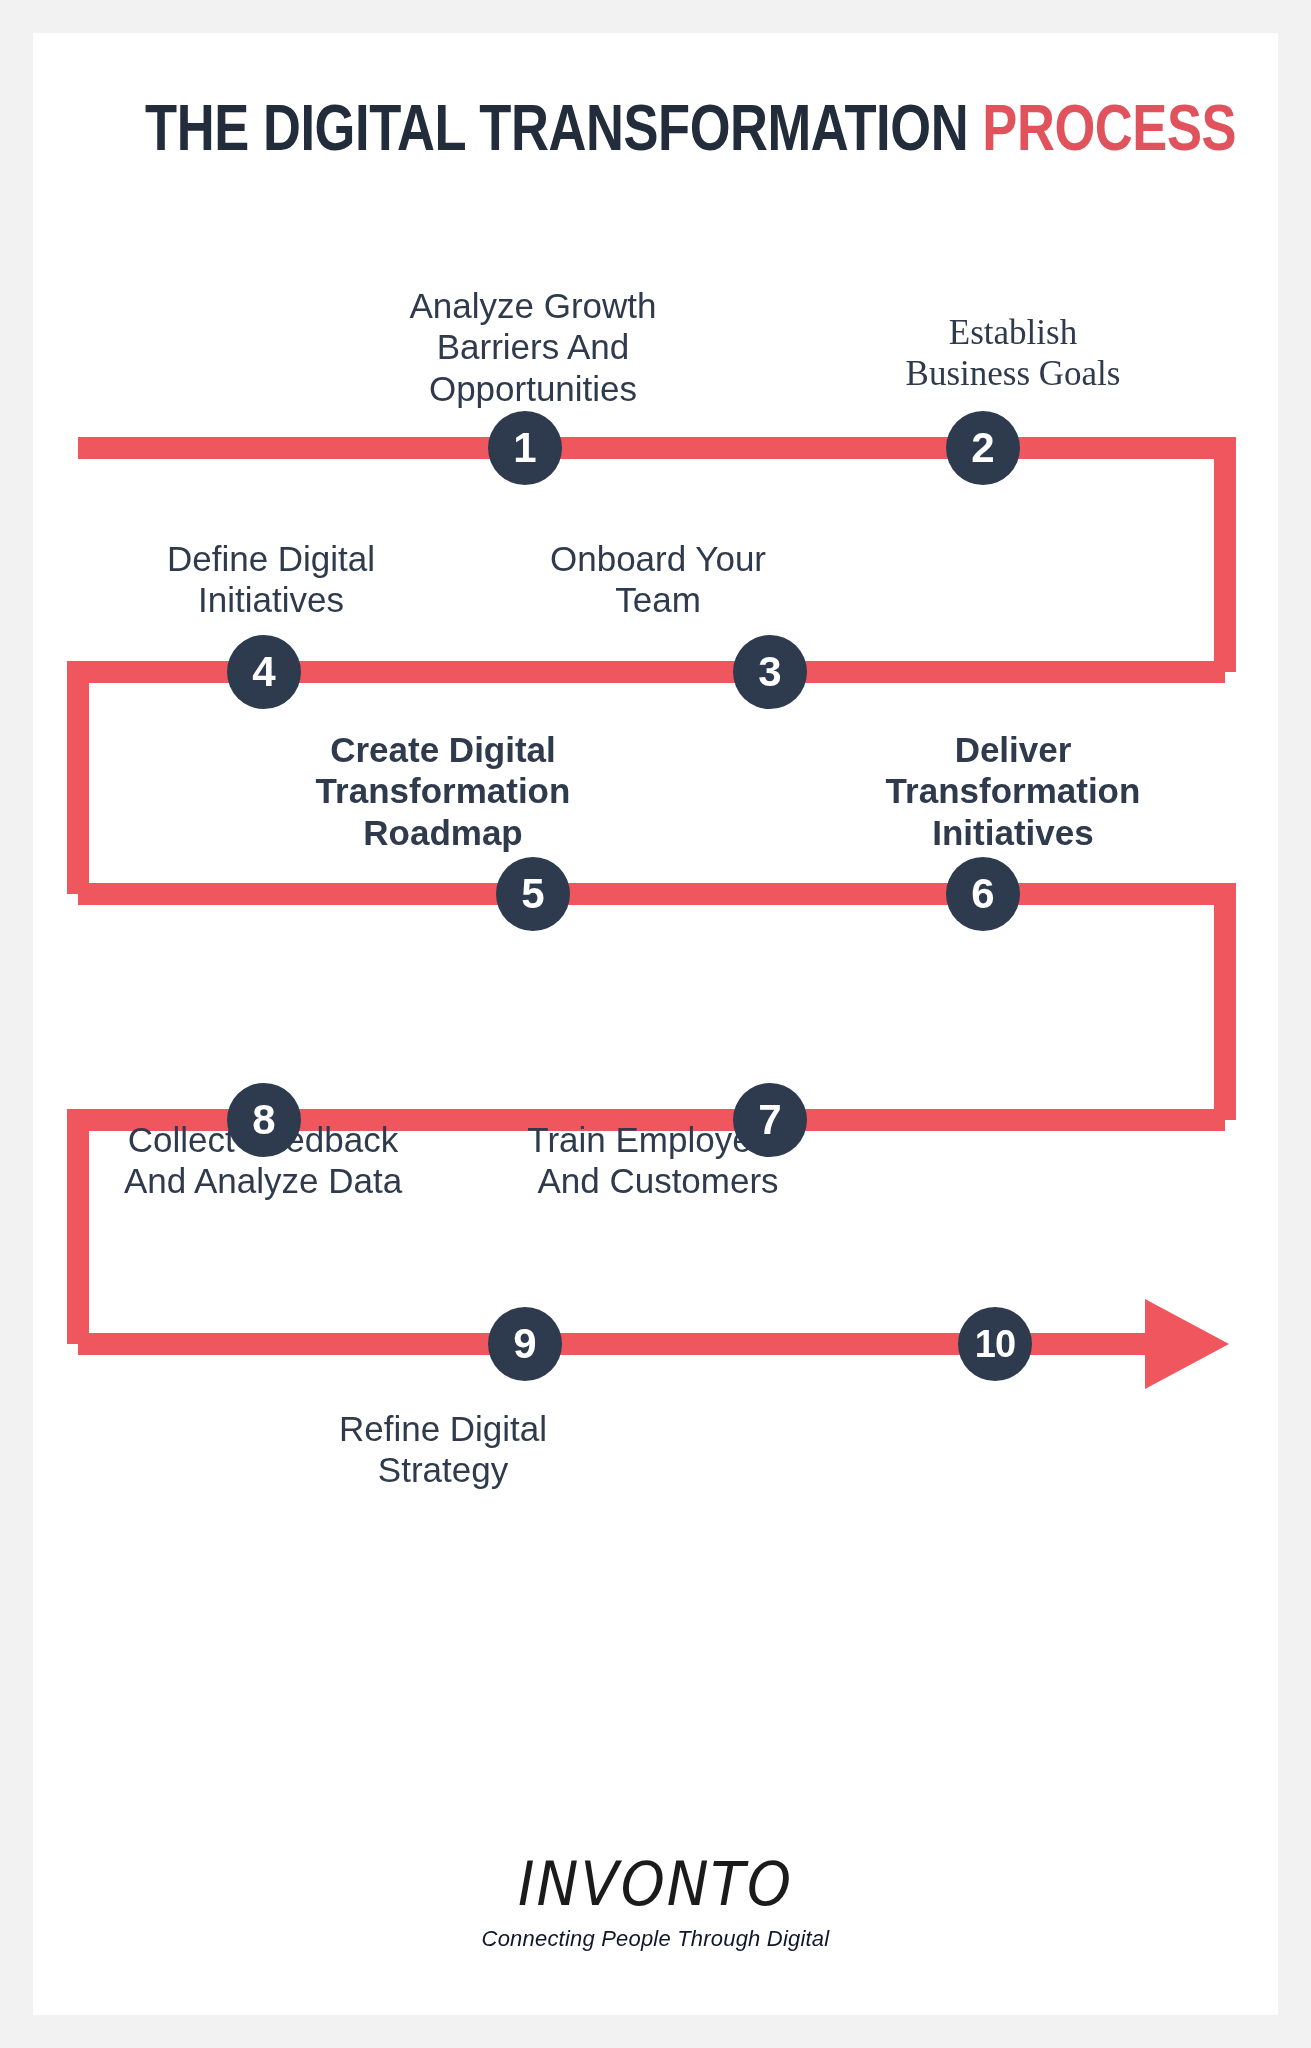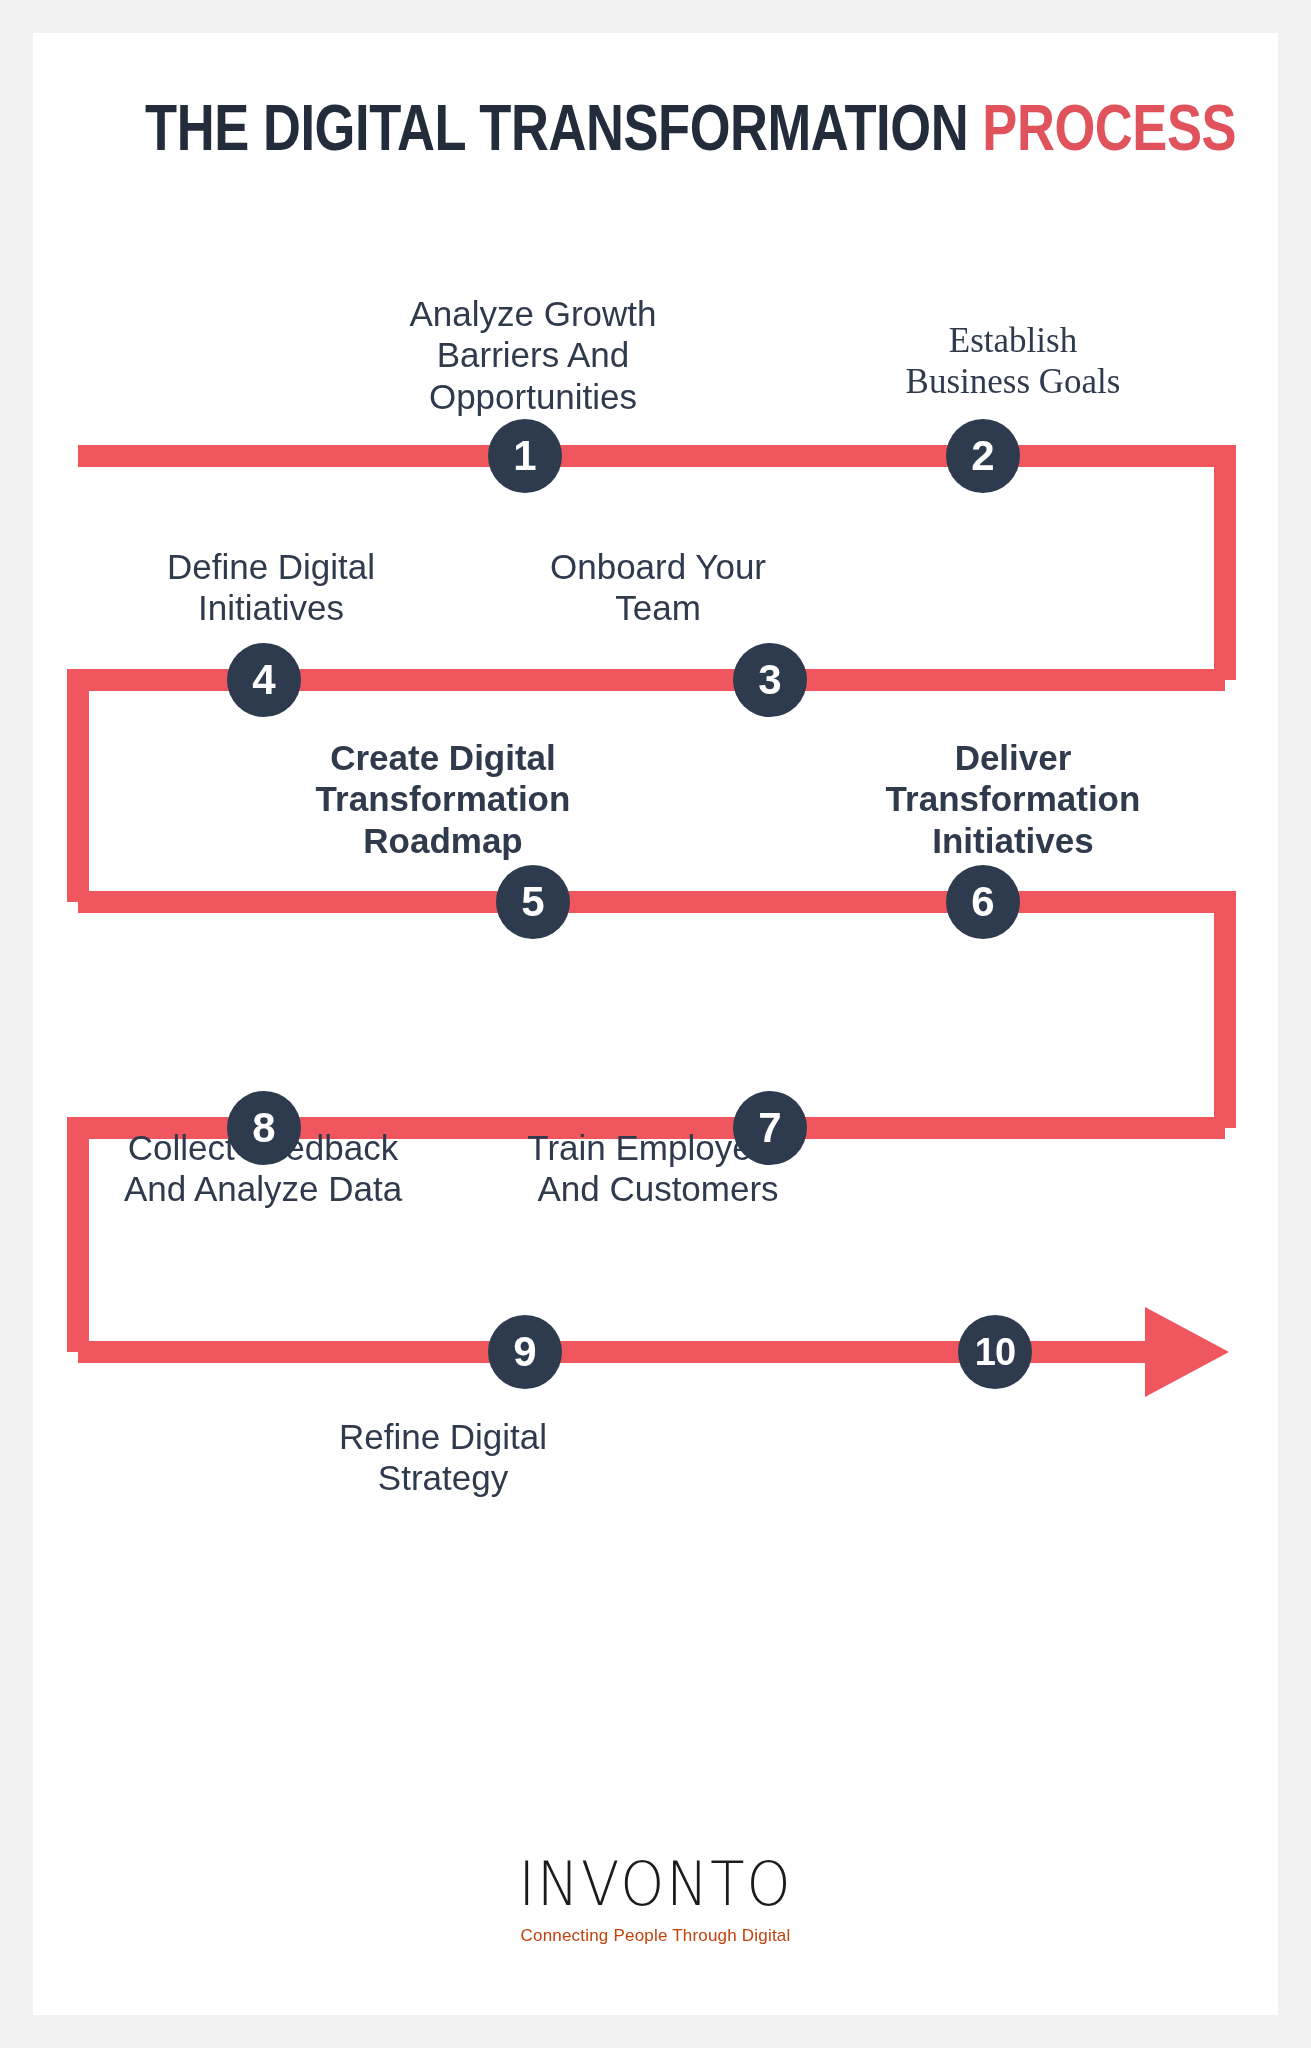--- a/index.html
+++ b/index.html
@@ -26,21 +26,21 @@
     font-size:64px;
     letter-spacing:-0.5px;
     transform:scaleX(0.82);
     transform-origin:center center;
   }
   #title .t-dark { color:#232c3b; }
   #title .t-accent { color:#e0535c; }
 
   #diagram {
     position:absolute;
-    left:0; top:12px;
+    left:0; top:4px;
     width:1245px; height:1982px;
   }
   .step-label {
     position:absolute;
     text-align:center;
     color:#2f3a4c;
     font-size:35px;
     line-height:1.18;
     font-weight:400;
     white-space:pre-line;
@@ -59,34 +59,35 @@
     font-size:42px;
     line-height:1;
   }
   .step-circle.wide { font-size:38px; letter-spacing:-1px; }
 
   #logo {
     position:absolute;
     left:0; top:1818px;
     width:1245px;
     text-align:center;
+    font-style:italic;
   }
   #logo-word {
     font-size:56px;
     font-weight:300;
     letter-spacing:2px;
     color:#1b1b1b;
     font-family:"DejaVu Sans", sans-serif;
     transform:scaleY(1.08);
     display:inline-block;
   }
   #logo-tag {
     margin-top:10px;
-    font-size:17px;
-    color:#c2410c;
+    font-size:22px;
+    color:#0f172a;
     letter-spacing:0.2px;
   }
 </style>
 </head>
 <body>
 
 <div id="card">
 
   <div id="title">
     <span class="t-dark">THE DIGITAL TRANSFORMATION </span><span class="t-accent">PROCESS</span>

